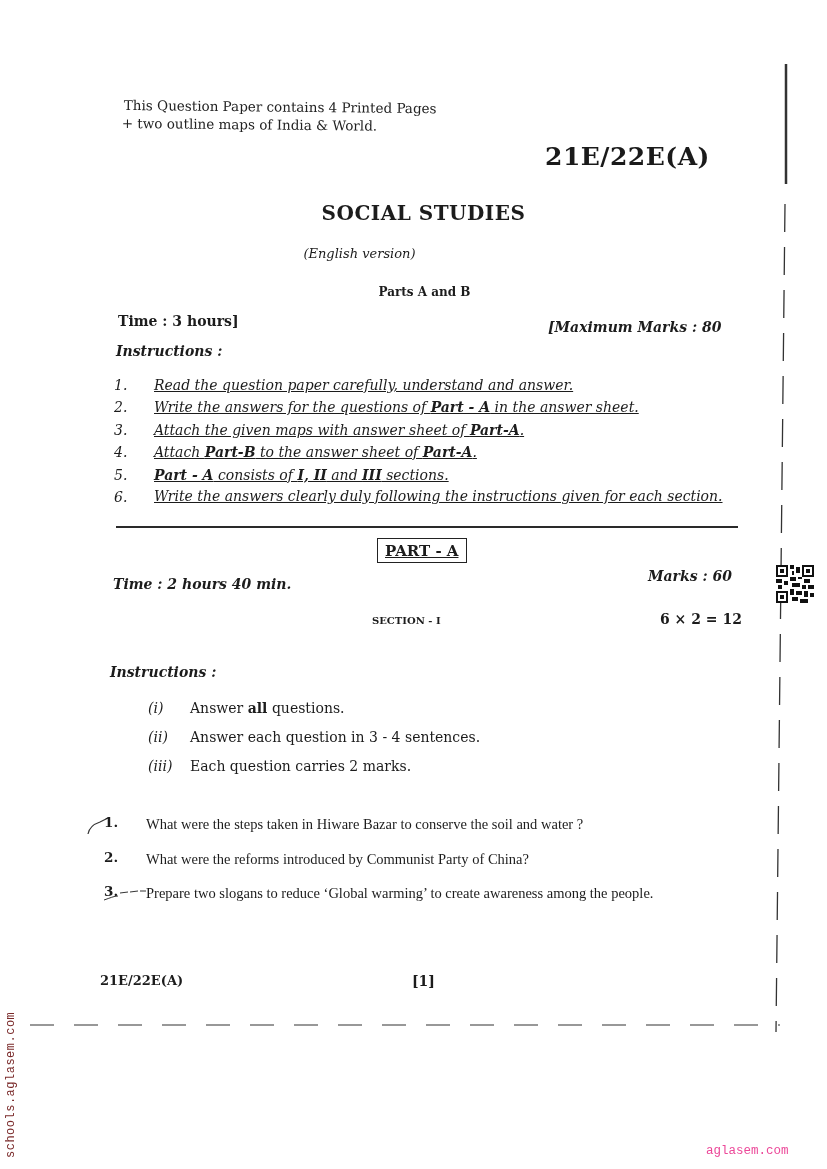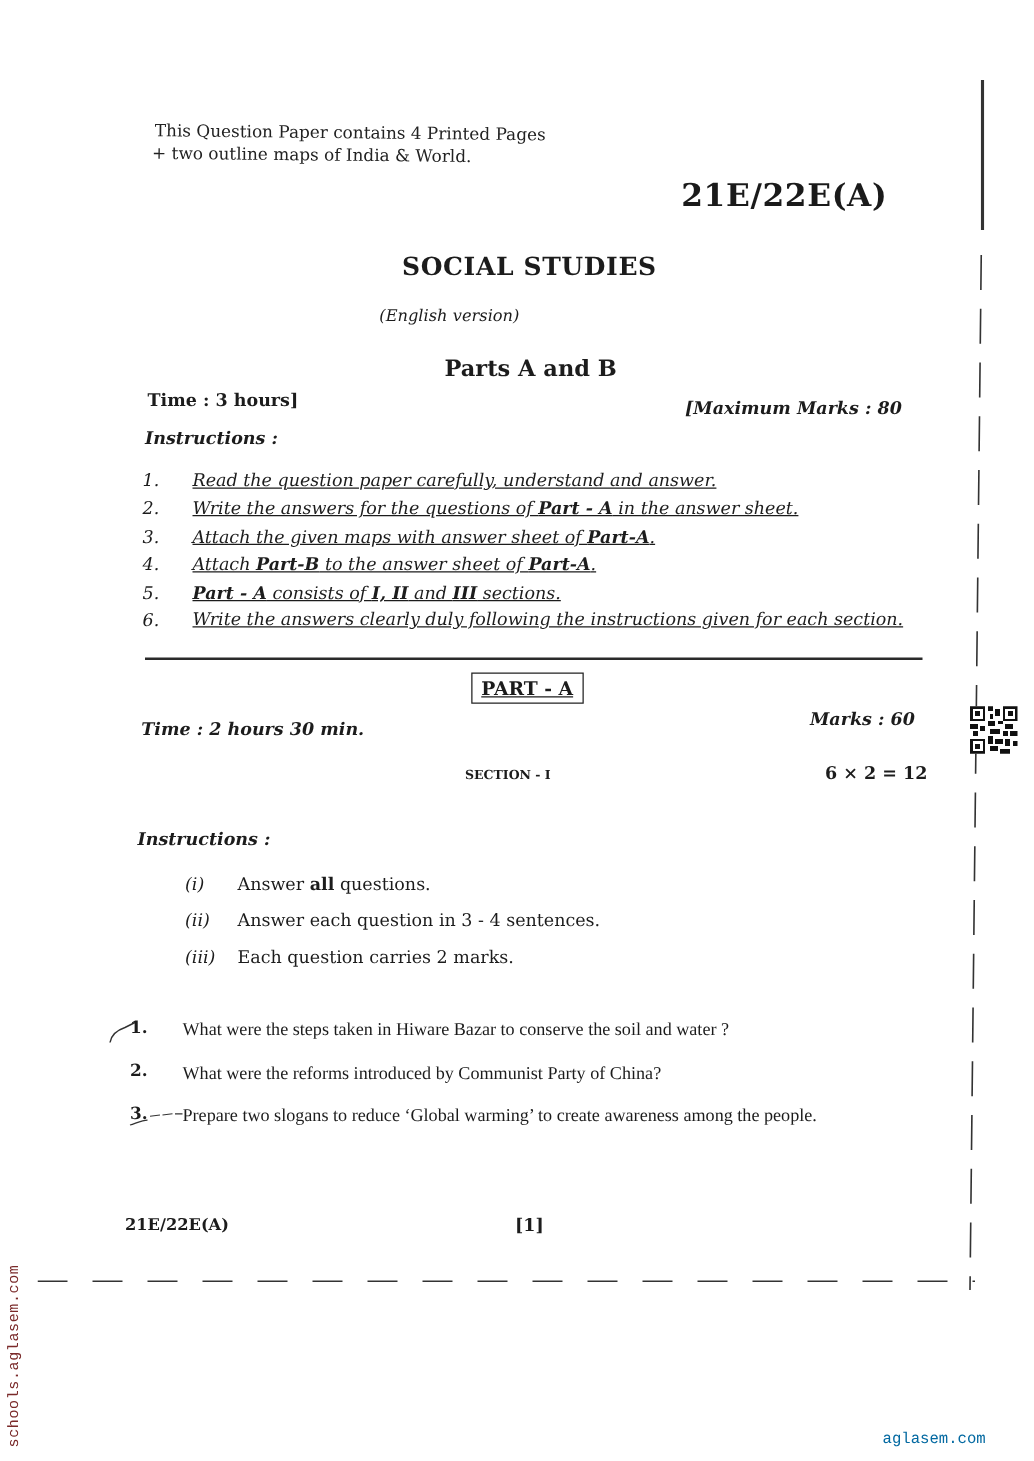--- a/index.html
+++ b/index.html
@@ -11,21 +11,21 @@
   .abs { position: absolute; }
   .mono { font-family: "Liberation Mono", "DejaVu Sans Mono", monospace; }
 
   
   .header-note { left: 124px; top: 96px; font-size: 13.5px; line-height: 18px; color: #222; transform: rotate(0.6deg); transform-origin: left top; }
   .header-note .l2 { margin-left: -2px; }
   .paper-code { left: 545px; top: 142px; font-size: 25px; font-weight: bold; letter-spacing: 0.5px; color: #1a1a1a; }
 
   .subject { left: 0; width: 827px; text-align: center; top: 201px; font-size: 20px; font-weight: bold; letter-spacing: 0.5px; padding-left: 20px; box-sizing: border-box; }
   .version { left: 0; width: 697px; text-align: center; top: 246px; font-size: 13px; font-style: italic; padding-left: 22px; box-sizing: border-box; }
-  .parts { left: 0; width: 827px; text-align: center; top: 285px; font-size: 18px; font-weight: bold; padding-left: 22px; box-sizing: border-box; }
+  .parts { left: 0; width: 827px; text-align: center; top: 285px; font-size: 12px; font-weight: bold; padding-left: 22px; box-sizing: border-box; }
 
   .time-total { left: 118px; top: 313px; font-size: 14px; font-weight: bold; }
   .max-marks { left: 548px; top: 319px; font-size: 14px; font-weight: bold; font-style: italic; }
   .instr-head { left: 116px; top: 343px; font-size: 14px; font-weight: bold; font-style: italic; }
 
   .instr-list { left: 114px; top: 374px; width: 622px; font-size: 14px; font-style: italic; line-height: 22.4px; }
   .instr-row { display: flex; }
   .instr-num { width: 40px; flex: none; }
   .instr-text { flex: 1; text-decoration: underline; }
   .instr-text b { font-weight: bold; }
@@ -59,21 +59,21 @@
 
   .footer-code { left: 100px; top: 973px; font-size: 13px; font-weight: bold; }
   .footer-page { left: 412px; top: 973px; font-size: 14px; font-weight: bold; }
 
   .cut-line { left: 30px; top: 1024px; width: 750px; height: 2px; }
   .right-margin { left: 770px; top: 64px; width: 20px; height: 968px; }
 
   .qr-code { left: 776px; top: 565px; width: 38px; height: 38px; }
 
   .watermark-side { left: 4px; top: 1158px; transform: rotate(-90deg); transform-origin: left top; font-size: 12px; color: #7a2a2a; letter-spacing: 0.5px; }
-  .watermark-bottom { left: 706px; top: 1144px; font-size: 12.5px; color: #0369a1; }
+  .watermark-bottom { left: 706px; top: 1144px; font-size: 12.5px; color: #ec4899; }
 </style>
 </head>
 <body>
 
 <div class="abs header-note">
   <div>This Question Paper contains 4 Printed Pages</div>
   <div class="l2">
     <span>+ two outline maps of India &amp; World.</span>
   </div>
 </div>
@@ -110,21 +110,21 @@
   </div>
   <div class="instr-row last">
     <span class="instr-num">6.</span>
     <span class="instr-text">Write the answers clearly duly following the instructions given for each section.</span>
   </div>
 </div>
 
 <div class="abs rule"></div>
 
 <div class="abs part-box">PART - A</div>
-<div class="abs time-part">Time : 2 hours 30 min.</div>
+<div class="abs time-part">Time : 2 hours 40 min.</div>
 <div class="abs marks-part">Marks : 60</div>
 
 <div class="abs section-title">SECTION - I</div>
 <div class="abs section-marks">6 × 2 = 12</div>
 
 <div class="abs sec-instr-head">Instructions :</div>
 <div class="abs sec-instr">
   <div class="sec-row">
     <span class="sec-num">(i)</span>
     <span class="sec-text"><span>Answer </span><b>all</b><span> questions.</span></span>

